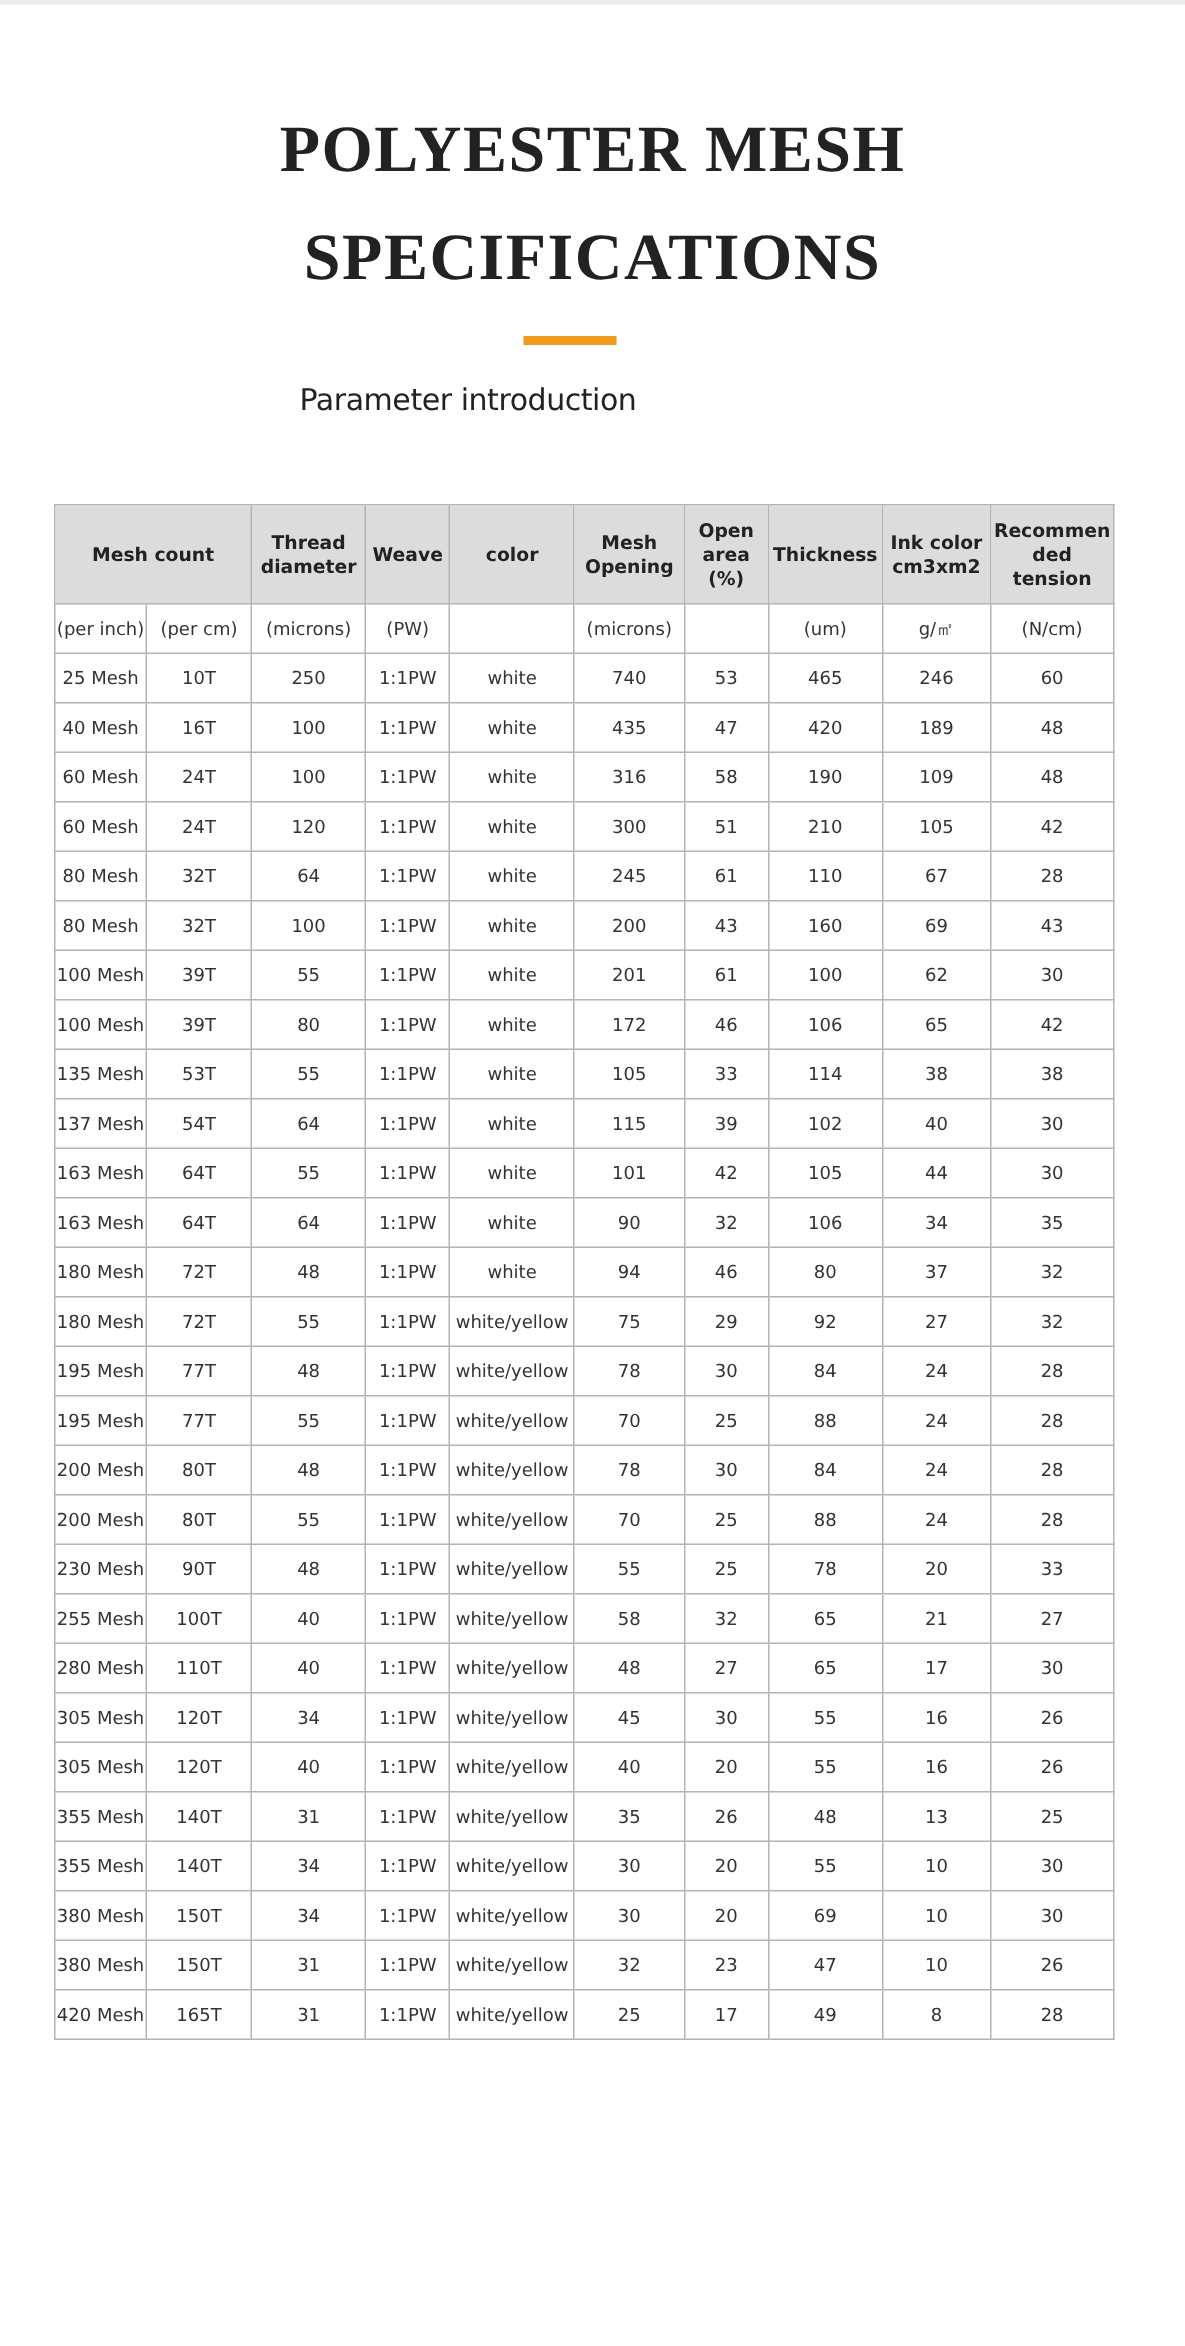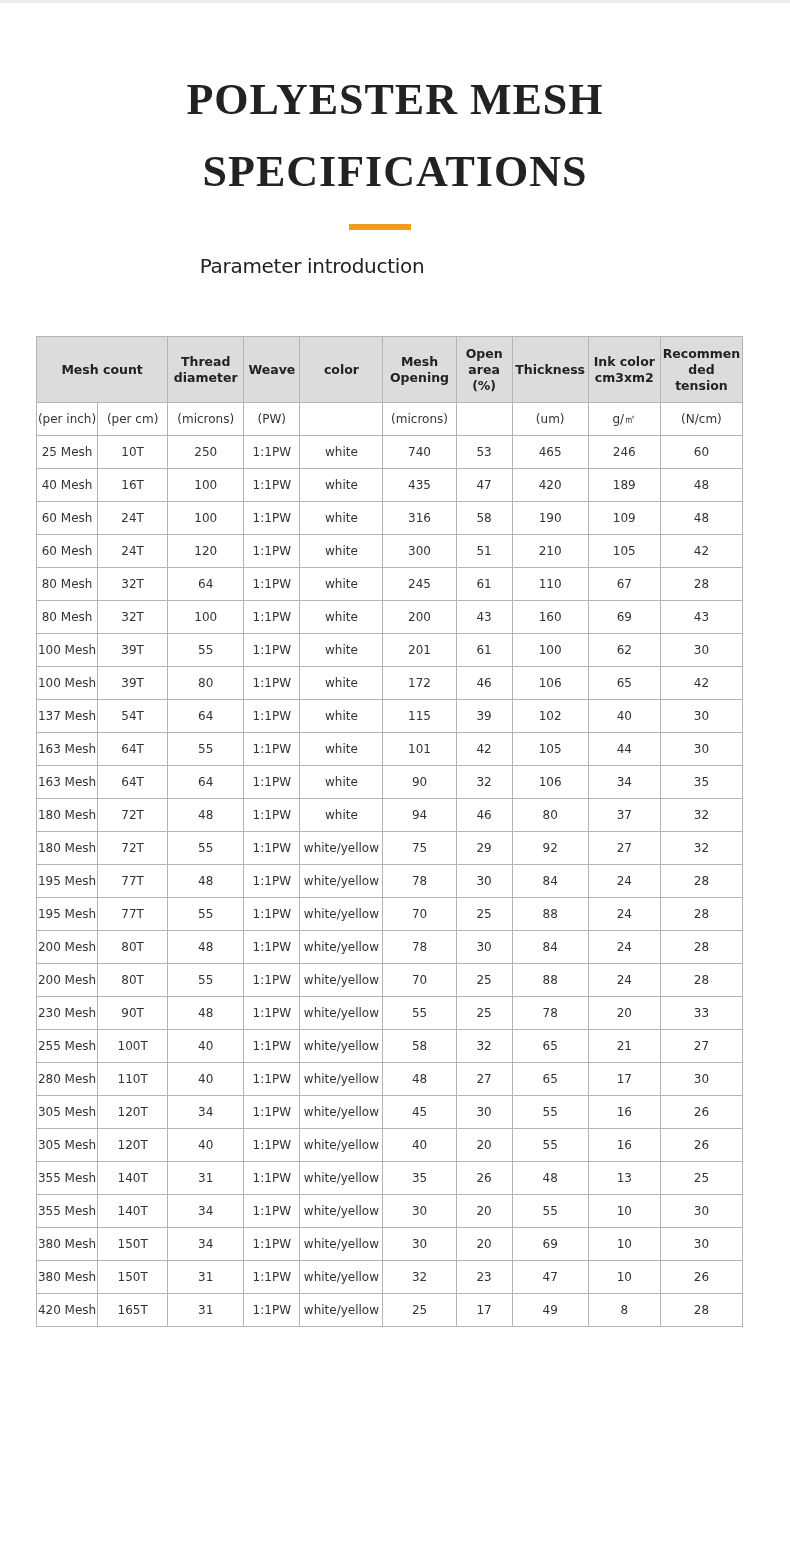--- a/index.html
+++ b/index.html
@@ -155,20 +155,32 @@
         <td>80</td>
         <td>1:1PW</td>
         <td>white</td>
         <td>172</td>
         <td>46</td>
         <td>106</td>
         <td>65</td>
         <td>42</td>
       </tr>
       <tr>
+        <td>135 Mesh</td>
+        <td>53T</td>
+        <td>55</td>
+        <td>1:1PW</td>
+        <td>white</td>
+        <td>105</td>
+        <td>33</td>
+        <td>114</td>
+        <td>38</td>
+        <td>38</td>
+      </tr>
+      <tr>
         <td>137 Mesh</td>
         <td>54T</td>
         <td>64</td>
         <td>1:1PW</td>
         <td>white</td>
         <td>115</td>
         <td>39</td>
         <td>102</td>
         <td>40</td>
         <td>30</td>

